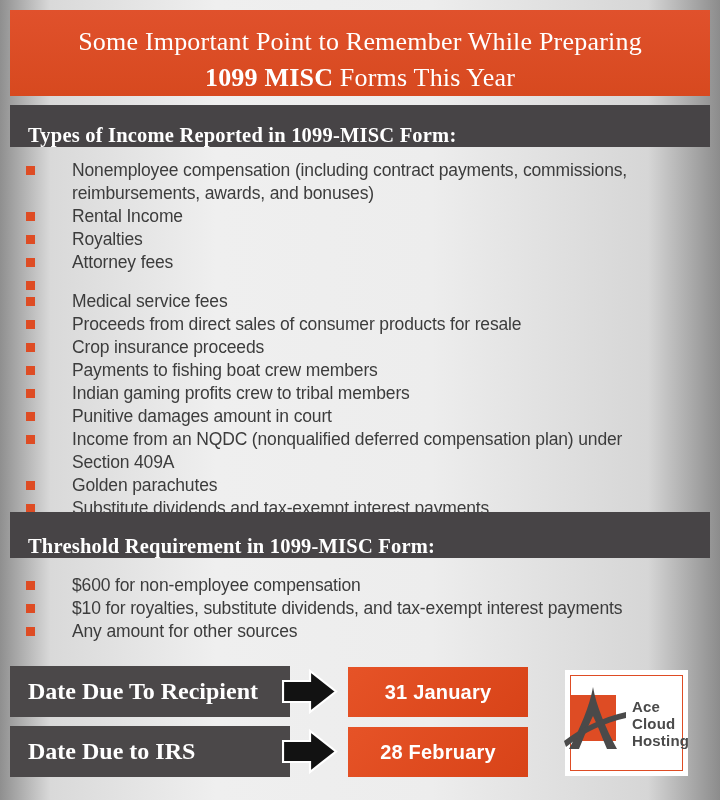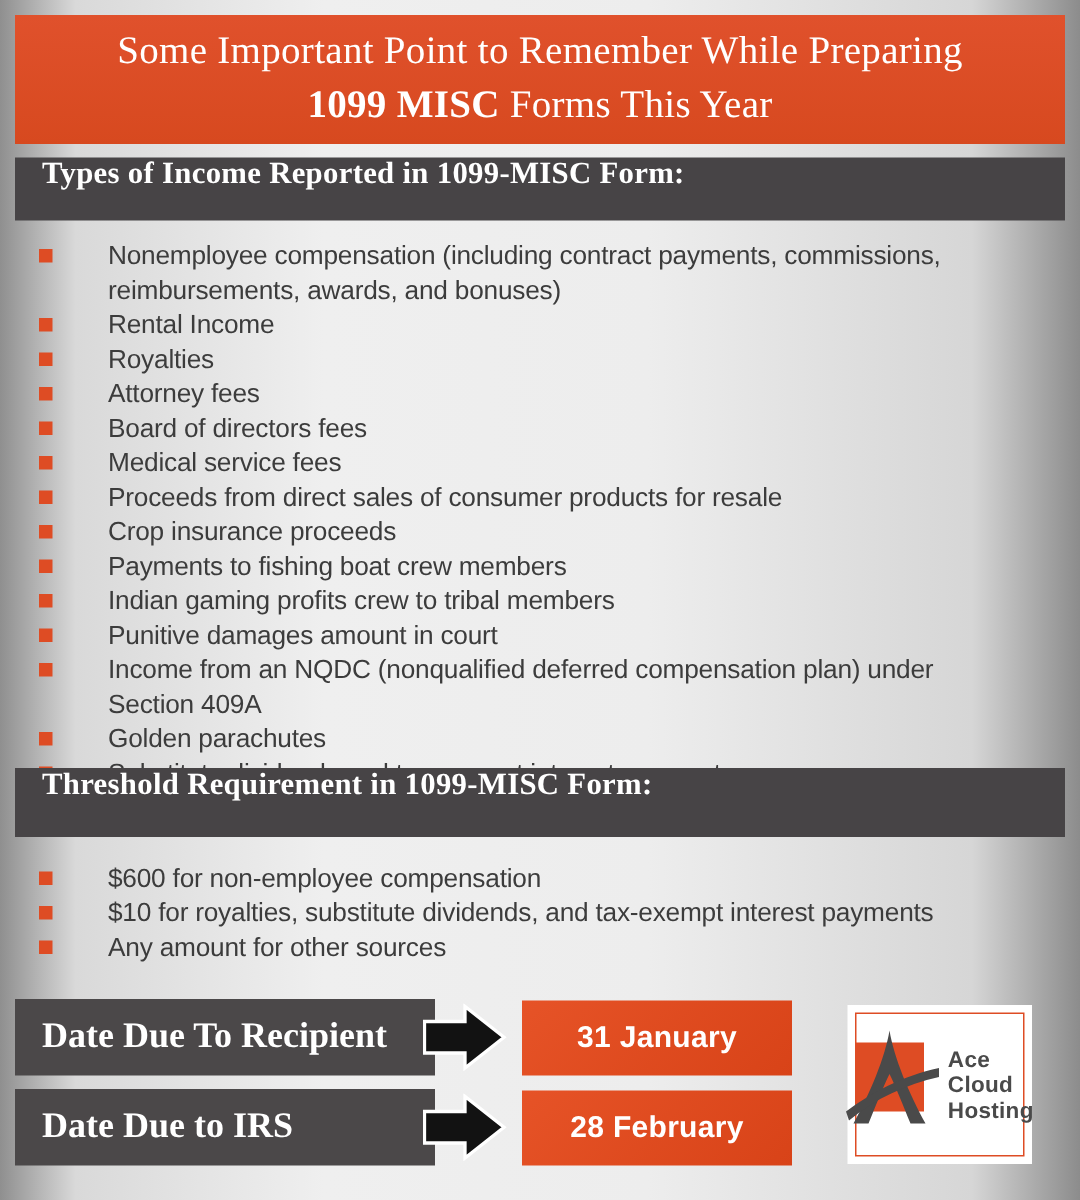--- a/index.html
+++ b/index.html
@@ -21,33 +21,33 @@
     overflow:hidden;
     background:linear-gradient(to right,
       #8f8f8f 0%, #d9d9d9 7%, #efefef 30%,
       #ededed 60%, #d6d6d6 90%, #8c8c8c 100%);
   }
   
   .banner{
     position:absolute;left:10px;top:10px;width:700px;height:86px;
     background:linear-gradient(#e0512c,#d7491f);
     color:var(--white);
-    display:flex;flex-direction:column;align-items:center;justify-content:flex-start;
+    display:flex;flex-direction:column;align-items:center;justify-content:flex-end;
     font-family:"Liberation Serif",serif;
     text-align:center;
     padding-top:6px;
   }
   .banner-line{font-size:26px;line-height:36px;letter-spacing:0.2px;}
   .banner-line .bold{font-weight:bold;}
   
   .section-bar{
     position:absolute;left:10px;width:700px;
     background:var(--header-bar-gray);
     color:var(--white);
-    display:flex;align-items:flex-start;
+    display:flex;align-items:flex-end;
     padding-left:18px;
     font-family:"Liberation Serif",serif;
     font-weight:bold;font-size:20.5px;letter-spacing:0.2px;
   }
   .bar1{top:105px;height:42px;}
   .bar2{top:512px;height:46px;}
   
   .list{position:absolute;left:10px;width:700px;list-style:none;}
   .list1{top:159px;}
   .list2{top:574px;}
@@ -122,21 +122,20 @@
     <li>
         <span class="bullet"></span>
         <span class="txt">Royalties</span>
       </li>
     <li>
         <span class="bullet"></span>
         <span class="txt">Attorney fees</span>
       </li>
     <li>
         <span class="bullet"></span>
-        <span class="txt">Board of directors fees</span>
       </li>
     <li>
         <span class="bullet"></span>
         <span class="txt">Medical service fees</span>
       </li>
     <li>
         <span class="bullet"></span>
         <span class="txt">Proceeds from direct sales of consumer products for resale</span>
       </li>
     <li>

